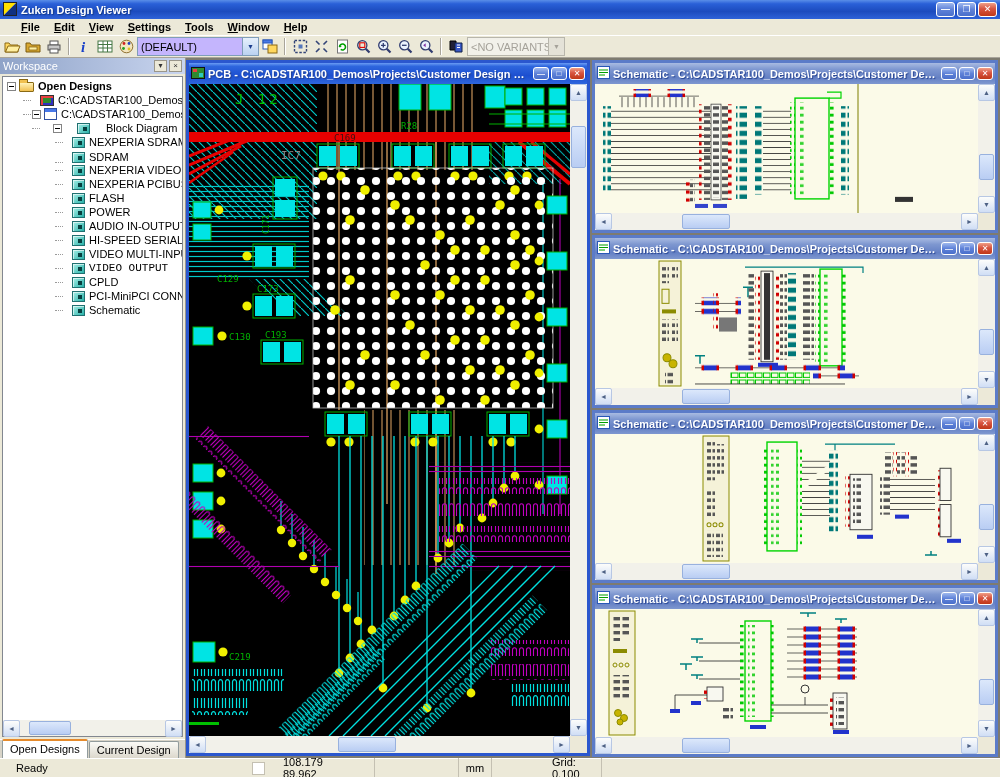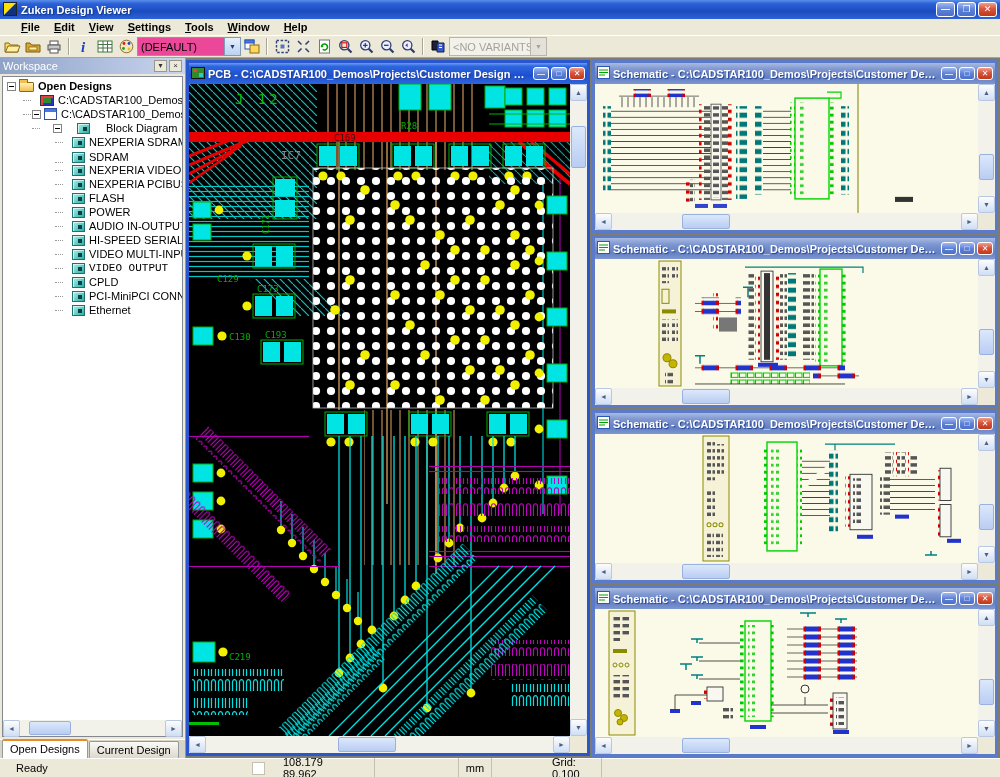--- a/index.html
+++ b/index.html
@@ -19,21 +19,21 @@
   .wbtn.sm{width:16px;height:13px;line-height:11px;font-size:8px;}
 
   
   .menubar{height:17px;background:#ECE9D8;display:flex;align-items:center;padding-left:14px;border-bottom:1px solid #fff;}
   .menu-item{display:inline-block;padding:1px 7px;color:#000;}
   .menu-item::first-letter{text-decoration:underline;}
   .toolbar{height:22px;background:#ECE9D8;display:flex;align-items:center;gap:1px;padding:0 2px;border-bottom:1px solid #A8A49A;}
   .tb{width:20px;height:19px;display:flex;align-items:center;justify-content:center;}
   .tb svg{display:block;}
   .tsep{width:2px;height:17px;border-left:1px solid #A8A49A;border-right:1px solid #fff;margin:0 3px;}
-  .combo{height:19px;background:#ec4899;border:1px solid #7F9DB9;display:flex;align-items:center;width:104px;}
+  .combo{height:19px;background:#c4b5fd;border:1px solid #7F9DB9;display:flex;align-items:center;width:122px;}
   .combo .cval{flex:1;padding:0 3px;font-size:11px;white-space:nowrap;overflow:hidden;}
   .combo .carr{width:16px;height:17px;background:linear-gradient(180deg,#E6F0FC,#BBD2F1);border-left:1px solid #7F9DB9;
     color:#1a3c8c;font-size:7px;line-height:17px;text-align:center;}
   .combo.disabled{background:#F2F1EA;border-color:#B8B6AC;width:98px;}
   .combo.disabled .cval{color:#A5A29A;}
   .combo.disabled .carr{background:#E4E2D8;color:#A5A29A;border-left-color:#B8B6AC;}
 
   
   .main{flex:1;display:flex;min-height:0;}
 
@@ -426,21 +426,21 @@
         <span class="stub"></span>
         <span class="expander"></span>
         <span class="tree-icon"></span>
         <span class="tree-label">PCI-MiniPCI CONNECTC</span>
       </div>
 
       <div class="tree-row" data-level="3" data-icon="sheet" style="padding-left: 52px;">
         <span class="stub"></span>
         <span class="expander"></span>
         <span class="tree-icon"></span>
-        <span class="tree-label">Ethernet</span>
+        <span class="tree-label">Schematic</span>
       </div>
     </div>
         <div class="sb h" style="height:16px;">
           <span class="sbtn">◄</span>
           <span class="strack">
               <span class="sthumb" style="left:6%;width:42px;"></span>
             </span>
           <span class="sbtn">►</span>
         </div>
       </div>

